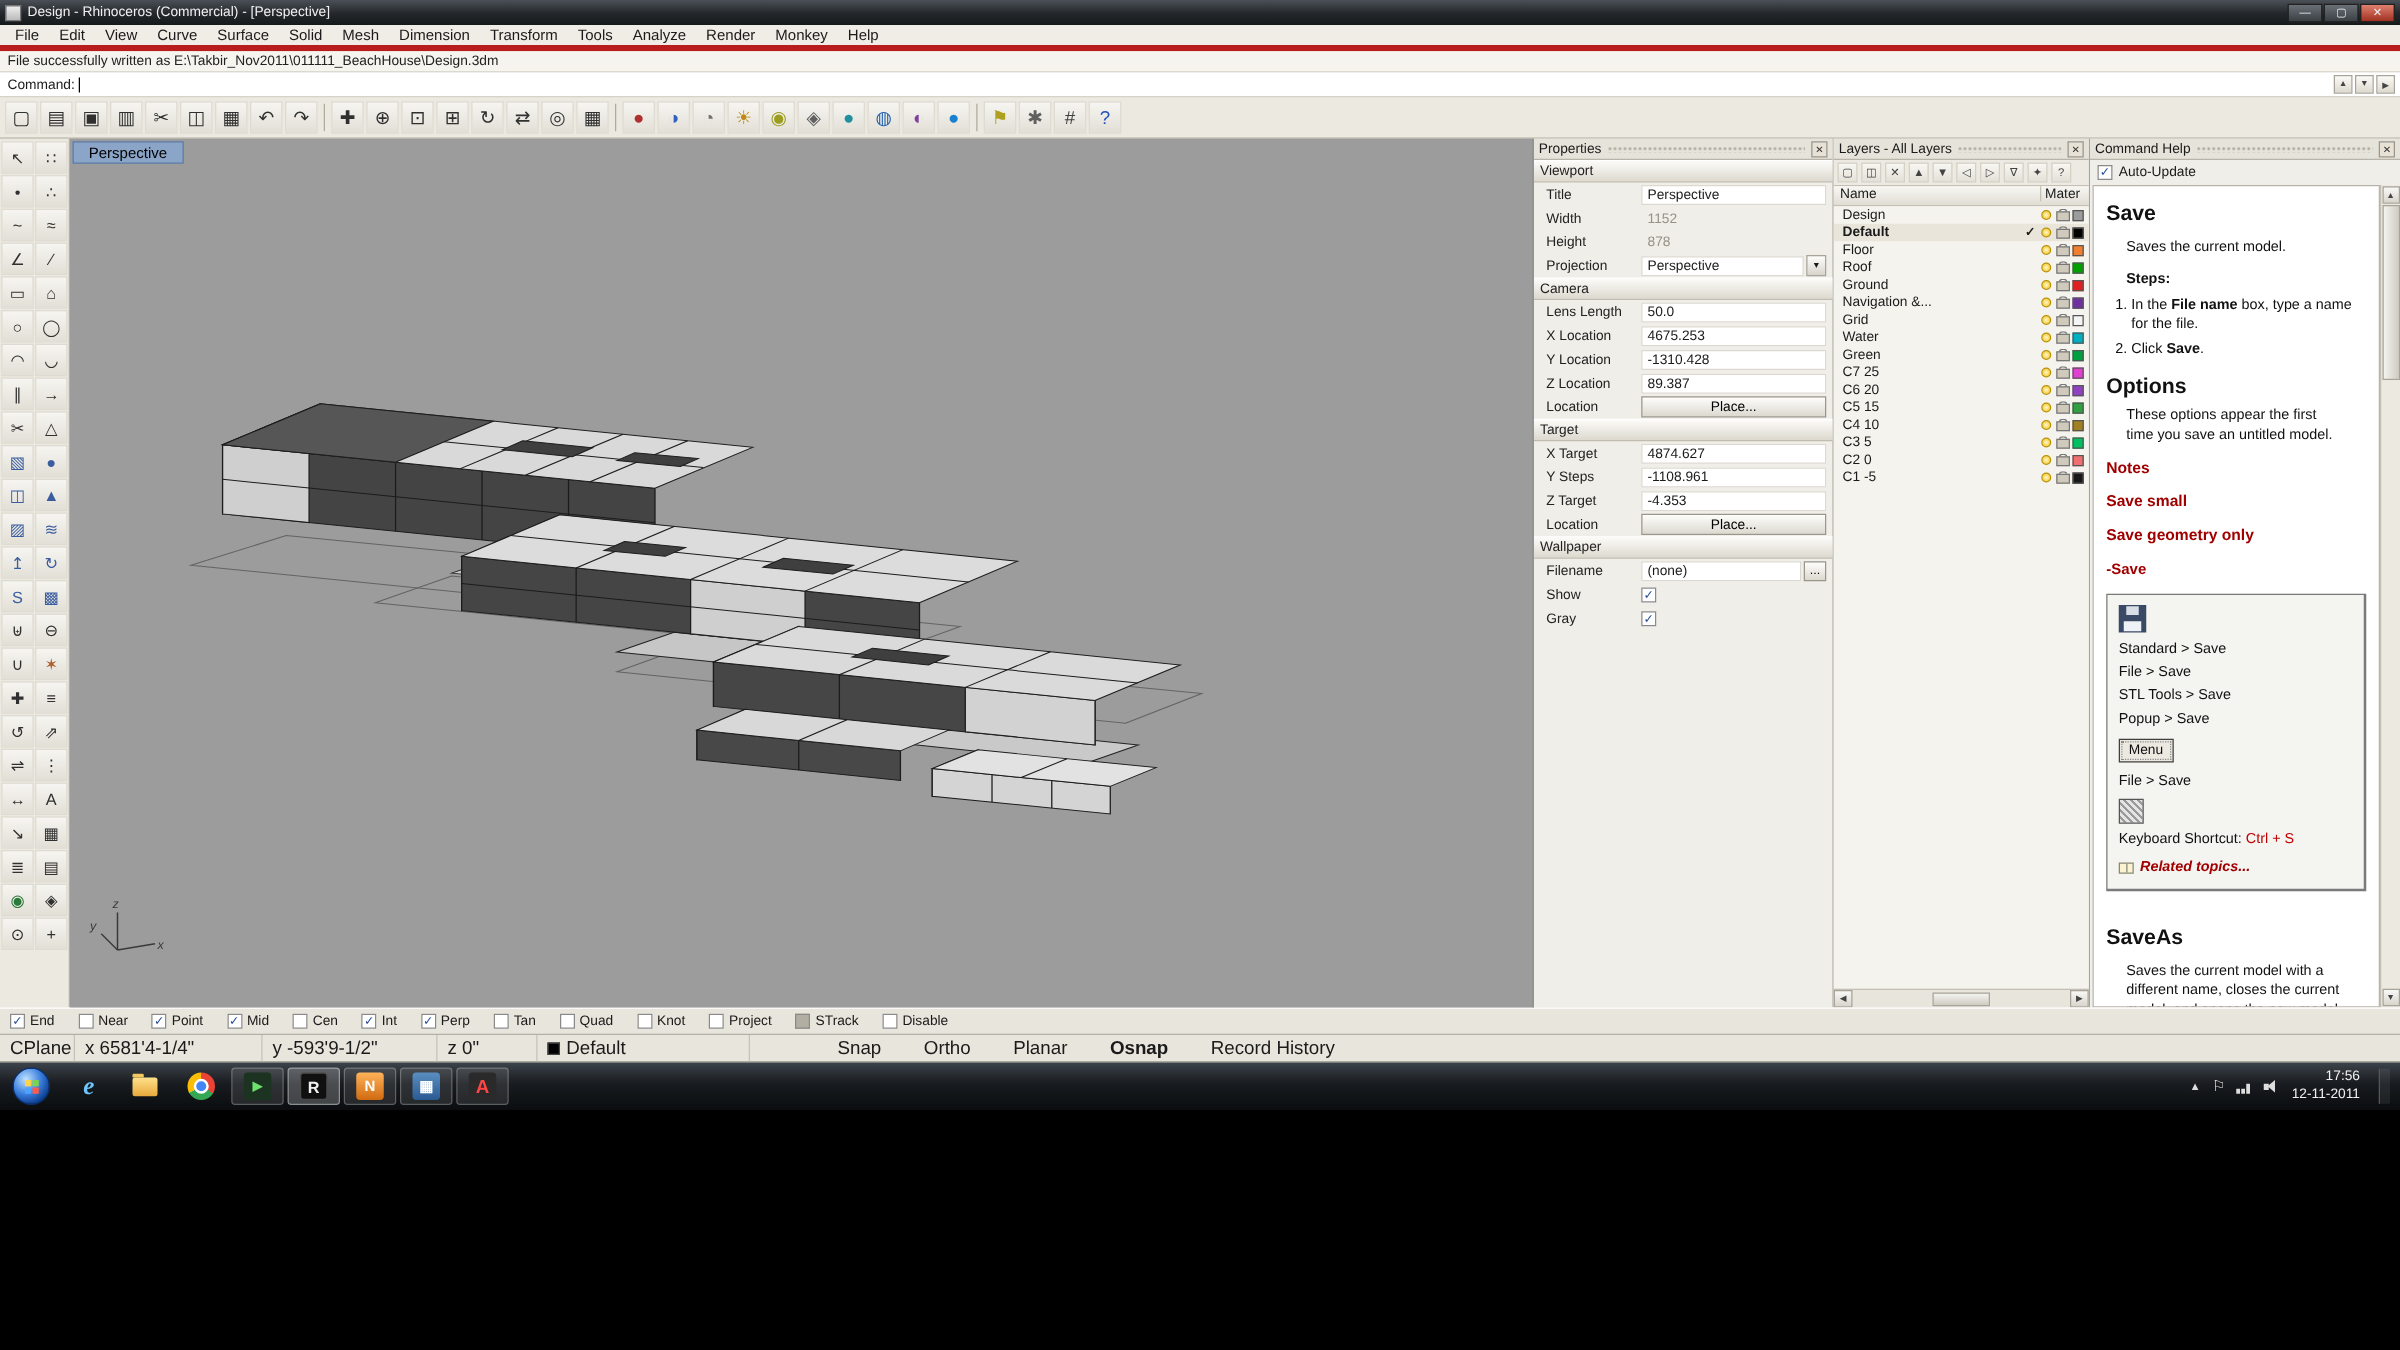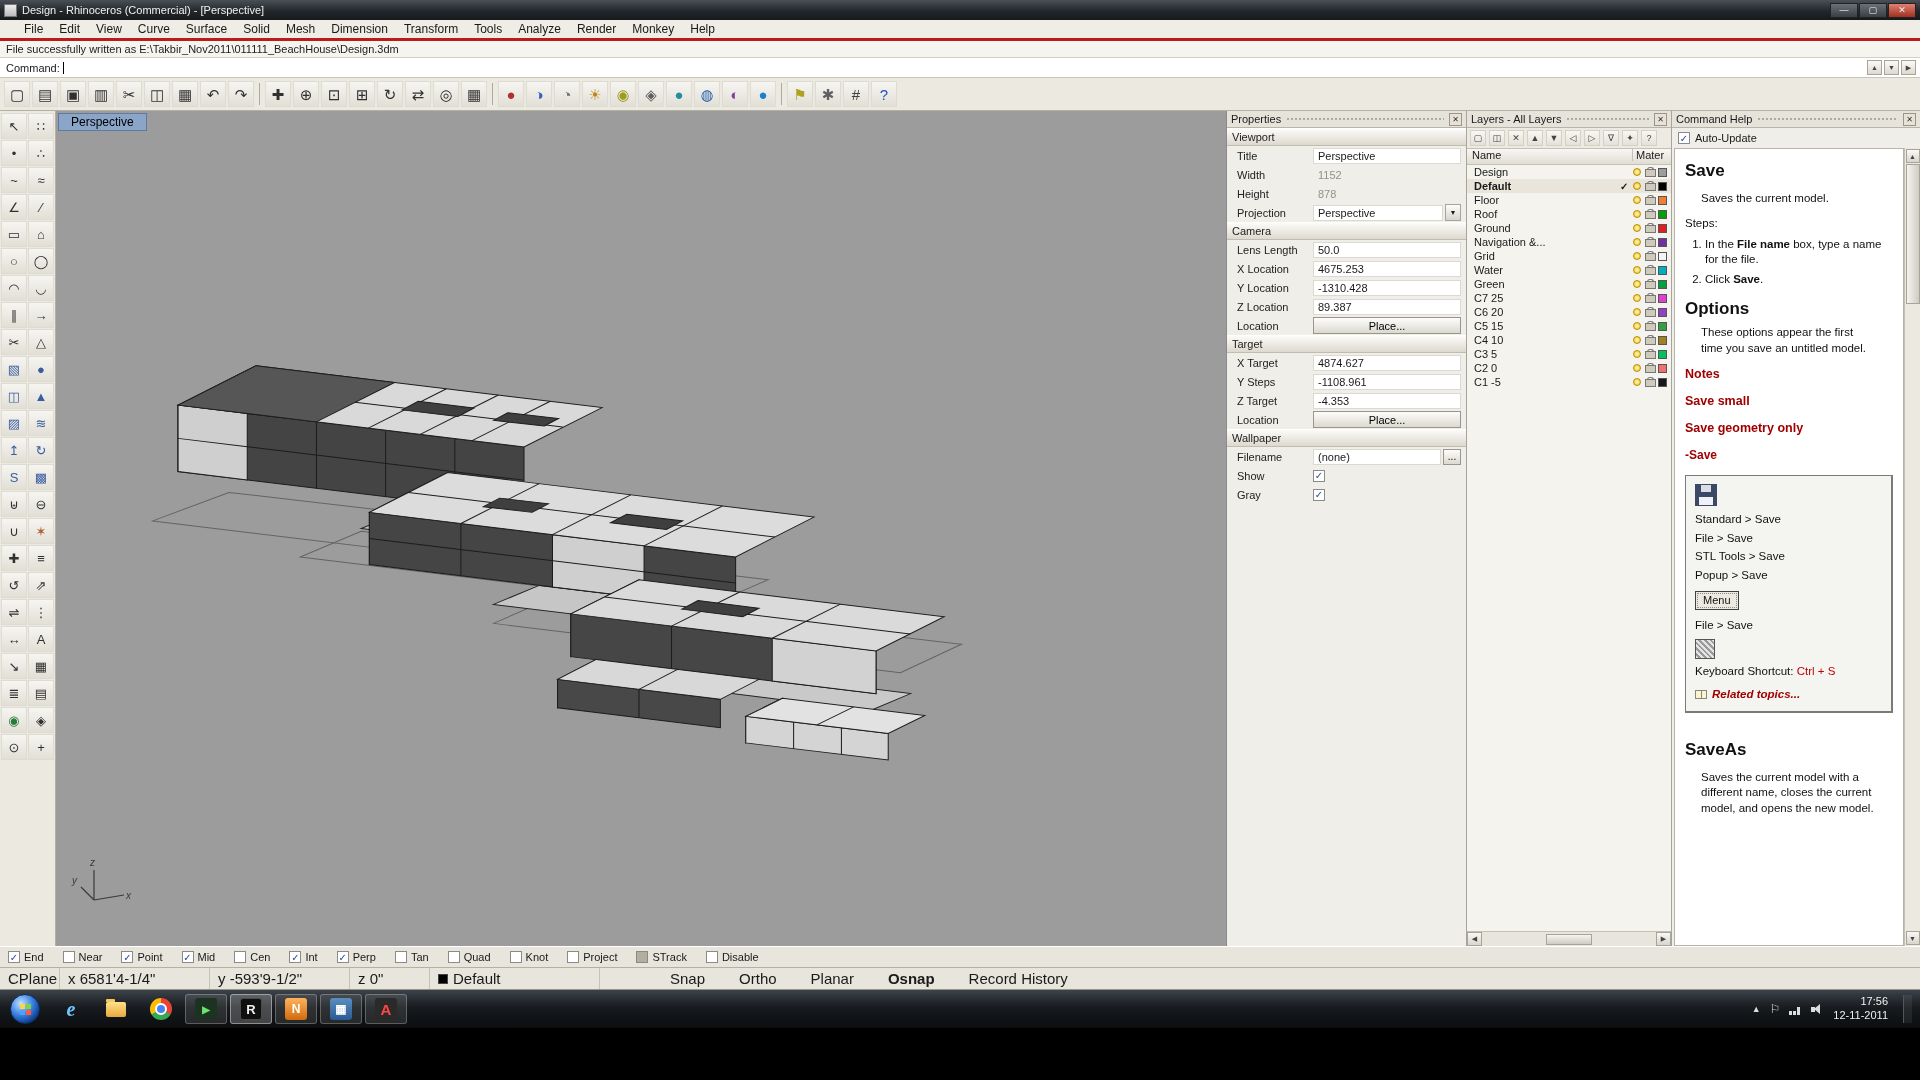--- a/index.html
+++ b/index.html
@@ -1,31 +1,31 @@
 <!DOCTYPE html>
 <html><head>
 <meta charset="utf-8">
 <style>
   *{box-sizing:border-box;margin:0;padding:0}
   html,body{background:#000}
-  .app{width:1920px;height:1028px;display:flex;flex-direction:column;overflow:hidden;
+  .app{width:1920px;height:888px;display:flex;flex-direction:column;overflow:hidden;
        font-family:"Liberation Sans",sans-serif;font-size:12px;color:#1a1a1a;background:#ece9e2}
 
   
   .titlebar{height:20px;background:linear-gradient(#4a5056,#23272b 55%,#16191c);color:#f0f0f0;
             display:flex;align-items:center;padding:0 4px;font-size:11px;flex:0 0 auto}
   .title-icon{width:13px;height:13px;background:linear-gradient(#eee,#bbb);border:1px solid #777;margin-right:5px}
   .win-controls{margin-left:auto;display:flex;gap:1px}
   .win-btn{width:28px;height:15px;display:flex;align-items:center;justify-content:center;font-size:9px;
            background:linear-gradient(#6a7076,#3a3f44);border:1px solid #222;color:#eee}
   .win-btn.close{background:linear-gradient(#e08070,#a03020);}
 
   
-  .menubar{height:21px;display:flex;align-items:center;background:#f0ede6;border-bottom:3px solid #b91c1c;
-           padding-left:16px;flex:0 0 auto}
+  .menubar{height:21px;display:flex;align-items:center;background:#f0ede6;border-bottom:5px solid #b91c1c;
+           padding-left:4px;flex:0 0 auto}
   .menu-item{padding:2px 8px;cursor:default}
   .histline{height:17px;background:#f6f4ee;border-bottom:1px solid #d4d0c4;font-size:11px;
             display:flex;align-items:center;padding-left:6px;color:#222;flex:0 0 auto}
   .cmdline{height:20px;background:#fff;border-bottom:1px solid #c8c4b8;display:flex;align-items:center;
            padding:0 4px 0 6px;font-size:11px;flex:0 0 auto}
   .cursor{display:inline-block;width:1px;height:12px;background:#000;margin-left:3px}
   .cmd-right{margin-left:auto;display:flex;gap:2px}
   .mini-btn{width:15px;height:15px;border:1px solid #a8a49a;background:linear-gradient(#fbfaf7,#ddd9ce);
             font-size:7px;display:flex;align-items:center;justify-content:center;color:#444}
 
@@ -107,21 +107,21 @@
 
   
   .helpp{width:248px;border-right:none}
   .help-autoupdate{display:flex;align-items:center;gap:5px;padding:4px 6px;flex:0 0 auto}
   .help-body{flex:1;display:flex;min-height:0}
   .help-content{flex:1;background:#fff;border:1px solid #b8b4aa;margin-left:2px;padding:9px 10px;
                 overflow:hidden;font-size:11.5px;line-height:1.35;color:#111}
   .help-h1{font-size:17px;font-weight:bold;margin:2px 0 8px}
   .h2gap{margin-top:26px}
   .help-p{margin:0 16px 10px}
-  .help-bold{font-weight:normal;margin:0 0 5px}
+  .help-bold{font-weight:bold;margin:0 16px 5px}
   .help-ol{margin:0 0 10px 20px}
   .help-ol li{margin-bottom:4px}
   .help-options-h{font-weight:bold;font-size:17px;margin:6px 0 5px}
   .help-red-h{color:#a00000;font-weight:bold;font-size:12.5px;margin:10px 0 2px}
   .help-red-h.sm{font-size:12px}
   .help-box{border:1px solid #7a7a7a;border-right-width:2px;border-bottom-width:2px;background:#f4f4f1;
             padding:8px 9px;margin:12px 0 0}
   .box-line{margin:3px 0}
   .menu-btn{display:inline-block;border:1px solid #404040;padding:1px 7px;background:#ece9e0;
             font-size:11px;margin:5px 0;outline:1px dotted #8a8a8a;outline-offset:-3px}

